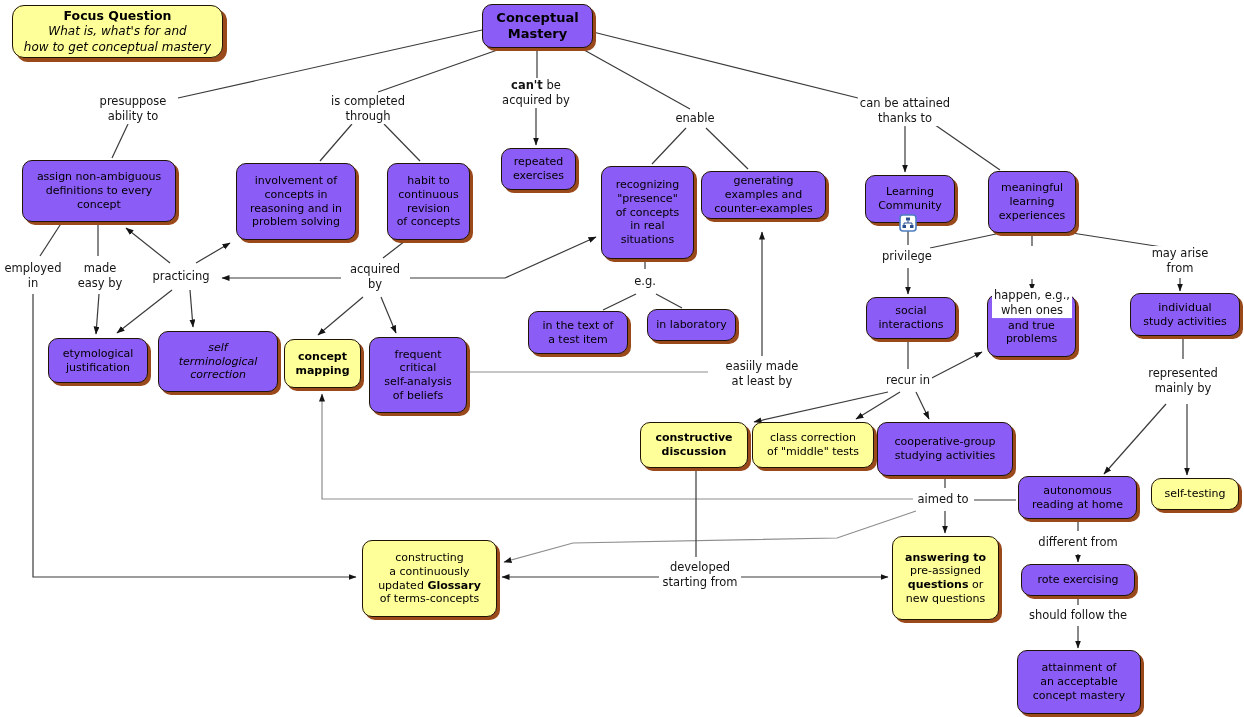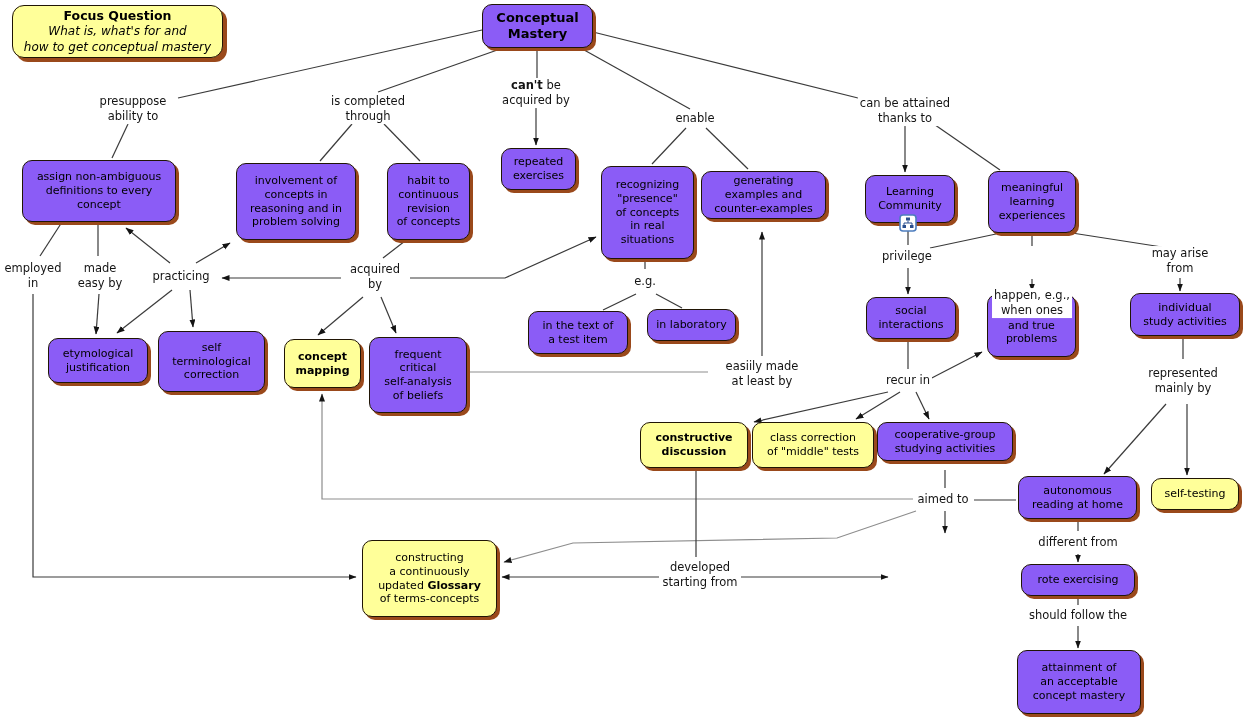--- a/index.html
+++ b/index.html
@@ -166,21 +166,21 @@
     </div>
   <div class="node" style="left:48px;top:338px;width:100px;height:45px;">
     <span class="node-text">etymological
 justification</span>
     </div>
   <div class="node" style="left:988px;top:171px;width:88px;height:62px;">
     <span class="node-text">meaningful
 learning
 experiences</span>
     </div>
-  <div class="node" style="left:158px;top:331px;width:107px;height:61px;">
+  <div class="node" style="left:158px;top:331px;width:120px;height:61px;font-style:italic;">
     <span class="node-text">self
 terminological
 correction</span>
     </div>
   <div class="node hl bold" style="left:284px;top:339px;width:77px;height:49px;">
     <span class="node-text">concept
 mapping</span>
     </div>
   <div class="node" style="left:369px;top:337px;width:98px;height:76px;">
     <span class="node-text">frequent
@@ -209,36 +209,42 @@
 study activities</span>
     </div>
   <div class="node hl bold" style="left:640px;top:422px;width:108px;height:46px;">
     <span class="node-text">constructive
 discussion</span>
     </div>
   <div class="node hl" style="left:752px;top:422px;width:122px;height:46px;">
     <span class="node-text">class correction
 of "middle" tests</span>
     </div>
-  <div class="node" style="left:877px;top:422px;width:136px;height:39px;align-items:center;">
+  <div class="node" style="left:877px;top:422px;width:136px;height:54px;align-items:center;">
     <span class="node-text">cooperative-group
 studying activities</span>
     </div>
   <div class="node" style="left:1018px;top:476px;width:119px;height:43px;">
     <span class="node-text">autonomous
 reading at home</span>
     </div>
   <div class="node hl" style="left:1151px;top:478px;width:88px;height:32px;">
     <span class="node-text">self-testing</span>
     </div>
   <div class="node hl" style="left:362px;top:540px;width:135px;height:77px;">
     <span class="node-text"><span>constructing
 a continuously
 updated </span><span style="font-weight: bold;">Glossary</span><span>
 of terms-concepts</span></span>
+    </div>
+  <div class="node hl" style="left:892px;top:536px;width:107px;height:84px;">
+    <span class="node-text"><span style="font-weight: bold;">answering to</span><span>
+pre-assigned
+</span><span style="font-weight: bold;">questions</span><span> or
+new questions</span></span>
     </div>
   <div class="node" style="left:1021px;top:564px;width:114px;height:32px;">
     <span class="node-text">rote exercising</span>
     </div>
   <div class="node" style="left:1017px;top:650px;width:124px;height:64px;">
     <span class="node-text">attainment of
 an acceptable
 concept mastery</span>
     </div>
 

